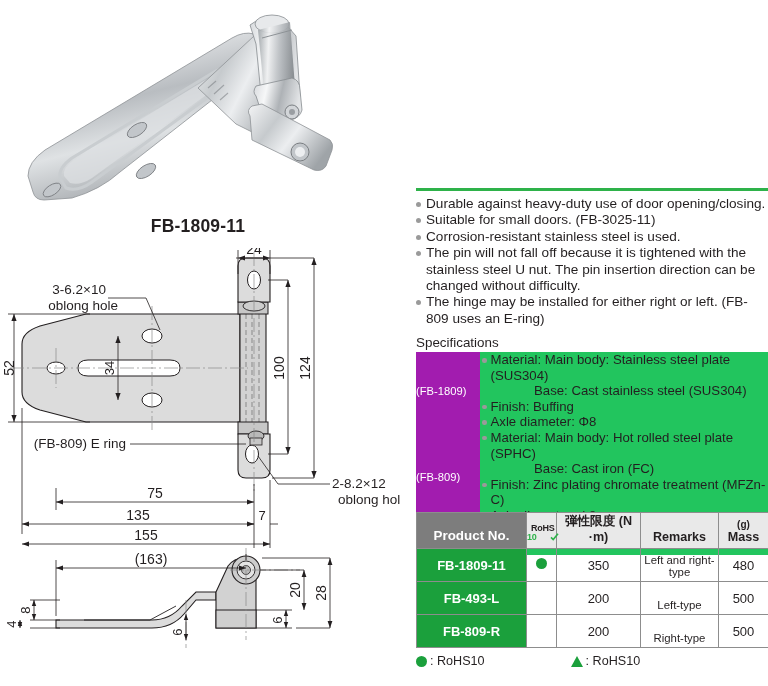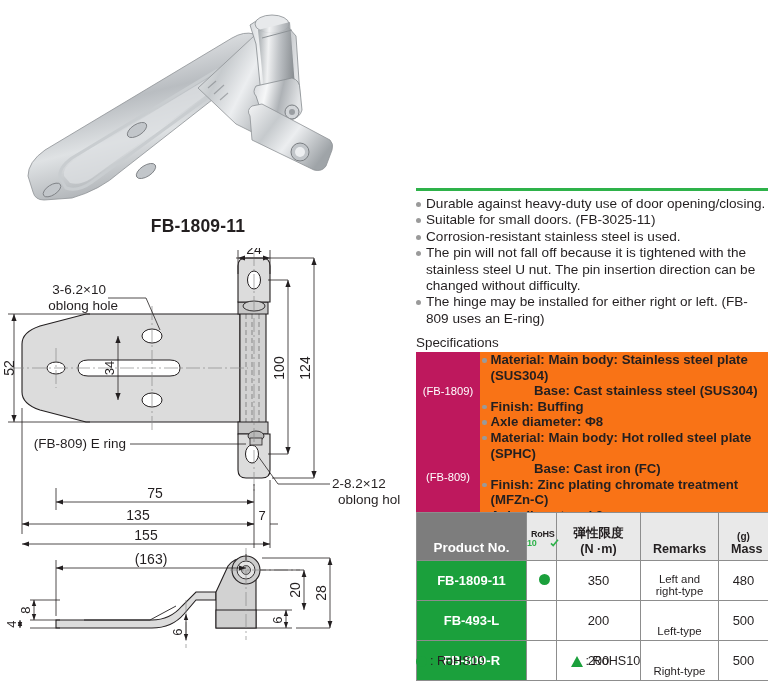--- a/index.html
+++ b/index.html
@@ -51,28 +51,27 @@
     position: absolute; left: 12px; top: 331px;
     font-size: 13.4px; color: #231f20;
   }
 
   .spec-table {
     position: absolute; left: 12px; top: 348px; width: 352px;
     border-collapse: collapse;
   }
   .spec-table td { vertical-align: middle; padding: 0; }
   .spec-label {
-    background: #be185d; color: #ffffff;
-    font-size: 11.2px; text-align: center;
+    background: #a21caf; color: #ffffff;
+    font-size: 11.2px; text-align: left;
     width: 64px;
   }
   .spec-body {
-    background: #f97316;
+    background: #22c55e;
     padding: 3px 2px 3px 2px;
-    font-weight: bold;
   }
   .spec-line {
     display: flex; align-items: flex-start;
     font-size: 13.2px; line-height: 15.6px; color: #231f20;
   }
   .spec-line.cont { padding-left: 54px; }
   .spec-bullet {
     flex: 0 0 auto; width: 4.5px; height: 4.5px; border-radius: 50%;
     background: #9a9a9a; margin: 6px 4px 0 2px;
   }
@@ -82,21 +81,21 @@
   
   .ptable {
     position: absolute; left: 12px; top: 508px; width: 352px;
     border-collapse: collapse; table-layout: fixed;
   }
   .ptable th, .ptable td {
     border: 1px solid #8d8d8d;
     text-align: center;
     font-size: 12.6px;
     color: #231f20;
-    padding: 12px;
+    padding: 0;
   }
   .ptable thead th { background: #e9e9e9; height: 36px; vertical-align: bottom; padding-bottom: 4px; }
   .ptable thead th.pno {
     background: #7d7d7d; color: #ffffff; font-size: 13.4px;
     vertical-align: bottom; padding-bottom: 5px; text-align: center;
   }
   .ptable thead th.rohs { width: 30px; vertical-align: middle; padding: 0; }
   .ptable td.pno {
     background: #1ba03c; color: #ffffff; font-weight: bold; font-size: 13px;
     height: 33px;

